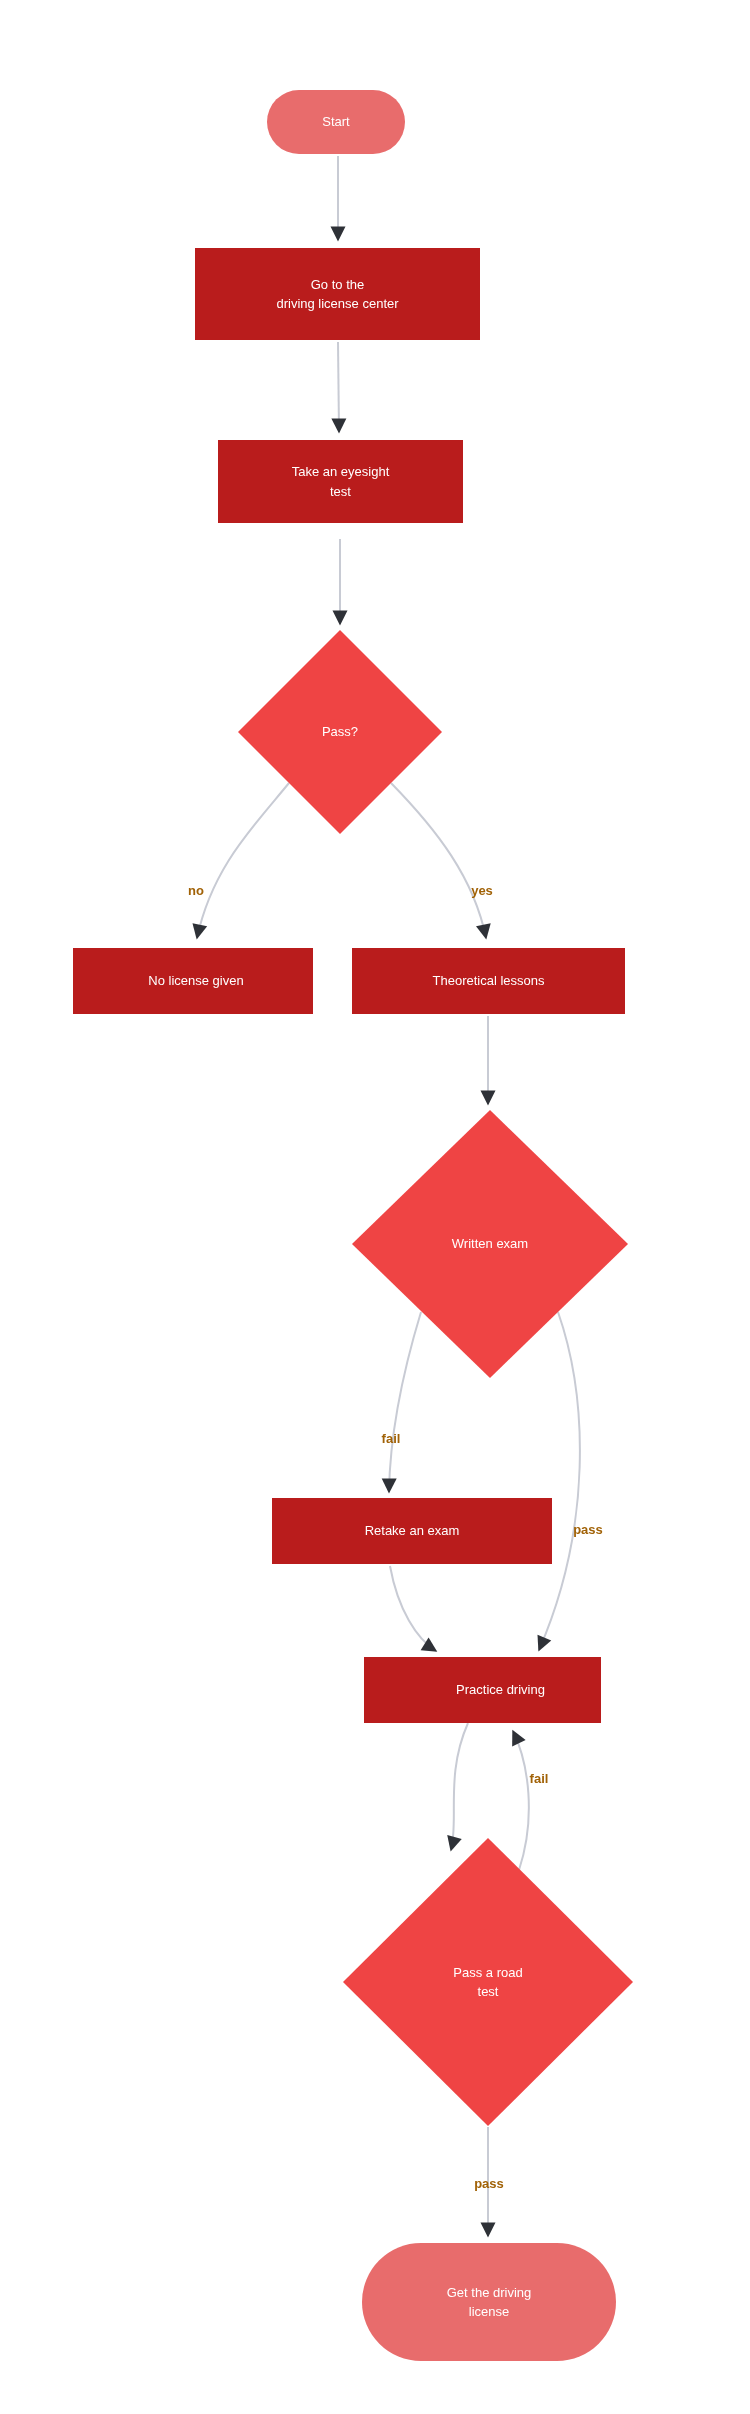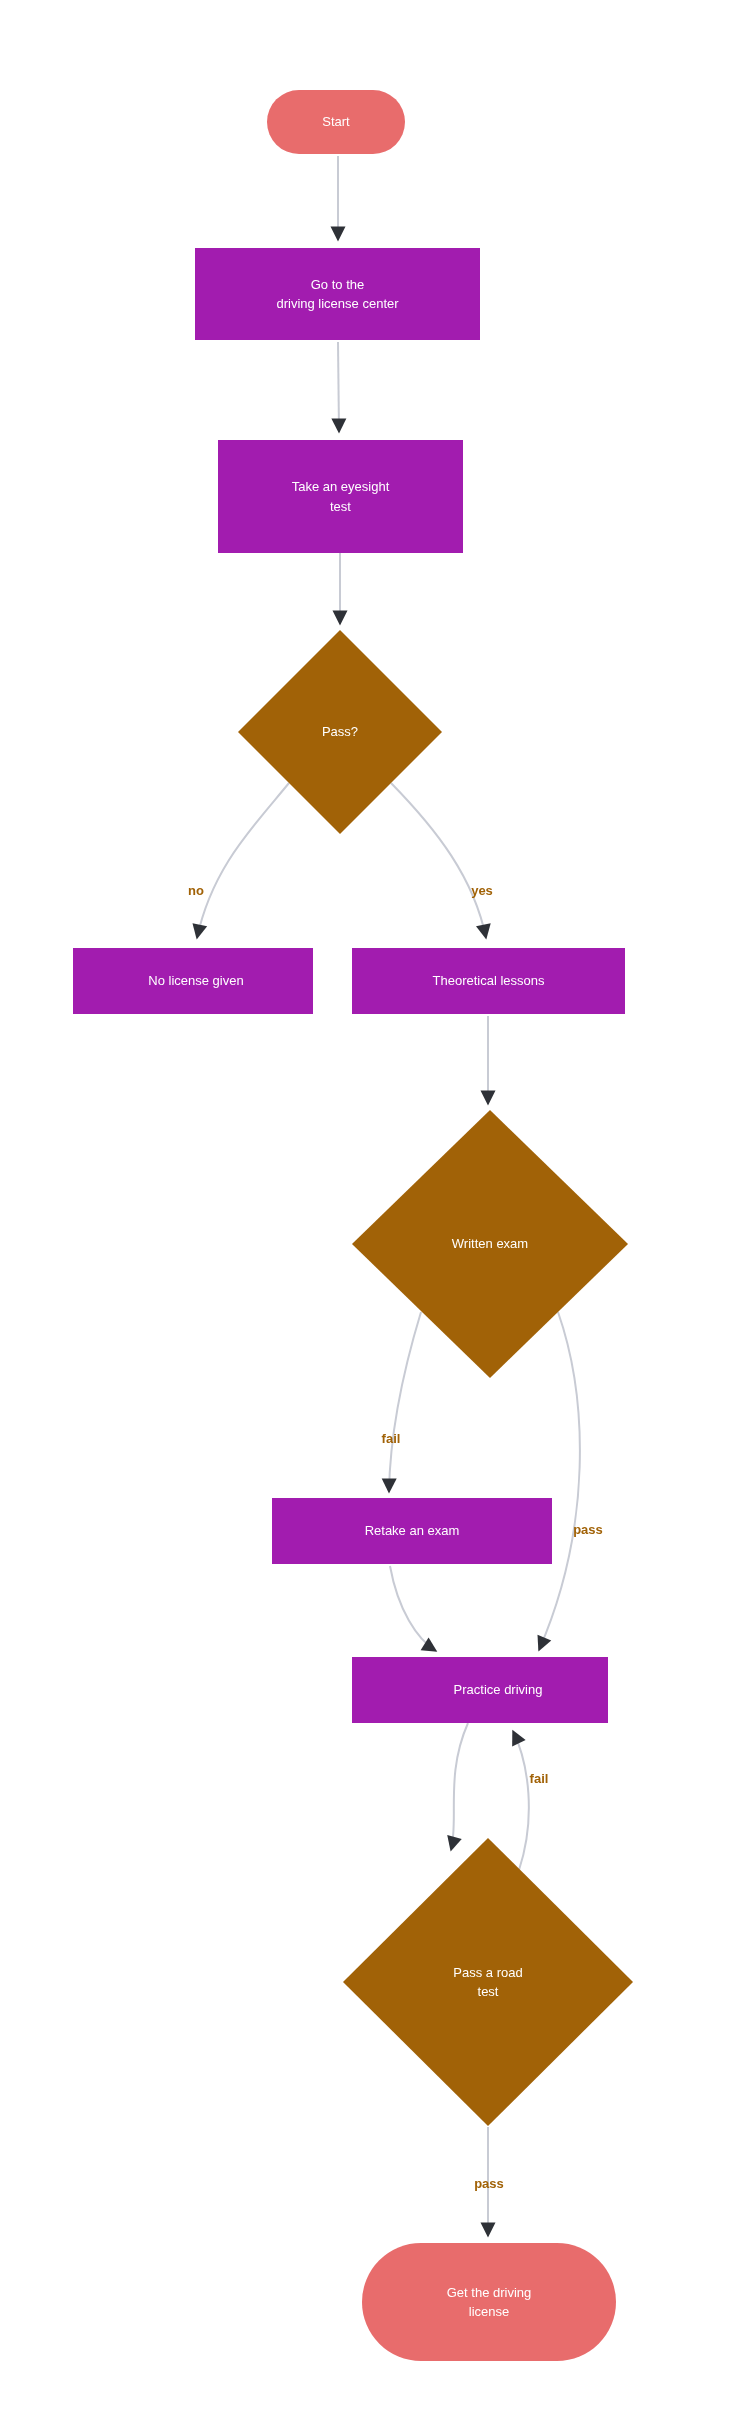--- a/index.html
+++ b/index.html
@@ -22,22 +22,22 @@
     display: flex;
     align-items: center;
     justify-content: center;
     text-align: center;
     color: #ffffff;
     font-size: 13px;
     line-height: 1.5;
     white-space: pre-line;
     box-sizing: border-box;
   }
-  .process  { background: #a21caf; }
-  .decision { background: #a16207; clip-path: polygon(50% 0, 100% 50%, 50% 100%, 0 50%); }
+  .process  { background: #b91c1c; }
+  .decision { background: #ef4444; clip-path: polygon(50% 0, 100% 50%, 50% 100%, 0 50%); }
   .terminal { background: #e86c6c; border-radius: 999px; }
   .edge-label {
     position: absolute;
     transform: translate(-50%, -50%);
     font-size: 13px;
     font-weight: 700;
     color: #a16207;
     white-space: nowrap;
   }
 </style>
@@ -64,34 +64,34 @@
     <path class="edge" d="M468,1723 C445,1775 459,1820 451,1850" marker-end="url(#arrowhead)"></path>
     <path class="edge" d="M519,1870 C536,1818 529,1764 513,1731" marker-end="url(#arrowhead)"></path>
     <path class="edge" d="M488,2127 L488,2236" marker-end="url(#arrowhead)"></path>
   </svg>
 
   <div class="node terminal" style="left:267px; top:90px;  width:138px; height:64px;">Start</div>
 
   <div class="node process" style="left:195px; top:248px; width:285px; height:92px;">Go to the
 driving license center</div>
 
-  <div class="node process" style="left:218px; top:440px; width:245px; height:113px;">Take an eyesight
+  <div class="node process" style="left:218px; top:440px; width:245px; height:83px;">Take an eyesight
 test</div>
 
   <div class="node decision" style="left:238px; top:630px; width:204px; height:204px;">Pass?</div>
 
   <div class="node process" style="left:73px;  top:948px; width:240px; height:66px;padding-left:6px;">No license given</div>
 
   <div class="node process" style="left:352px; top:948px; width:273px; height:66px;">Theoretical lessons</div>
 
   <div class="node decision" style="left:352px; top:1110px; width:276px; height:268px;">Written exam</div>
 
   <div class="node process" style="left:272px; top:1498px; width:280px; height:66px;">Retake an exam</div>
 
-  <div class="node process" style="left:352px; top:1657px; width:256px; height:66px;padding-left:36px;">Practice driving</div>
+  <div class="node process" style="left:364px; top:1657px; width:237px; height:66px;padding-left:36px;">Practice driving</div>
 
   <div class="node decision" style="left:343px; top:1838px; width:290px; height:288px;">Pass a road
 test</div>
 
   <div class="node terminal" style="left:362px; top:2243px; width:254px; height:118px;">Get the driving
 license</div>
 
   <div class="edge-label" style="left:196px; top:890px;">no</div>
   <div class="edge-label" style="left:482px; top:890px;">yes</div>
   <div class="edge-label" style="left:391px; top:1438px;">fail</div>

